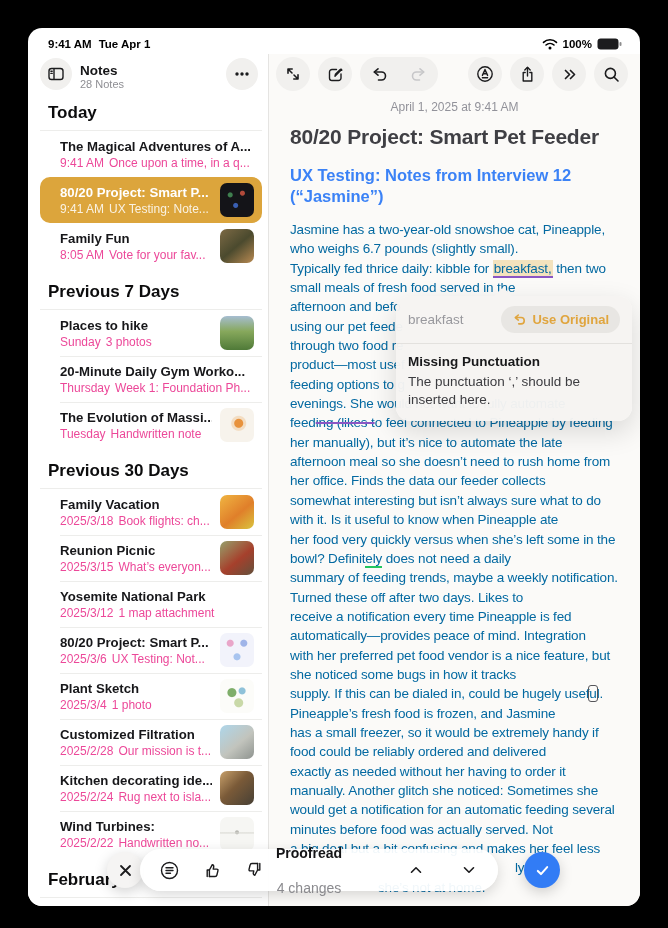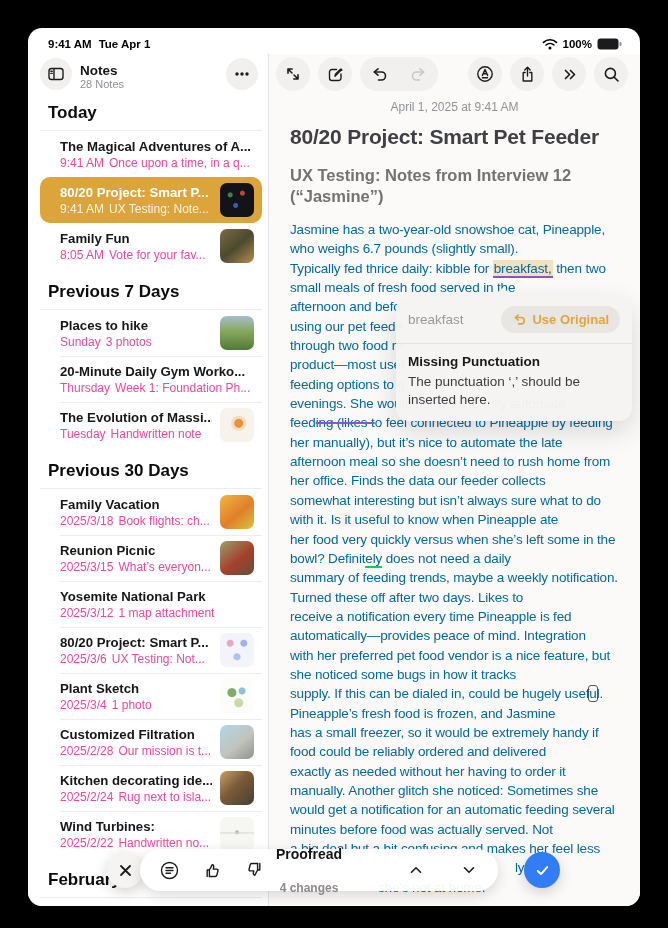--- a/index.html
+++ b/index.html
@@ -66,21 +66,21 @@
     linear-gradient(transparent 45%, #d8d8d2 46% 48%, transparent 49%),
     radial-gradient(circle at 50% 45%, #b9b9b3 0 1.5px, transparent 2.5px); }
 
   
   .ed-toolbar { display:flex; align-items:center; gap:8px; padding:3px 12px 0 7px; }
   .ed-btn { width:34px; height:34px; border-radius:50%; background:#f1f0ee; border:none; display:flex; align-items:center; justify-content:center; cursor:pointer; flex:none; }
   .ed-pill { width:78px; height:34px; border-radius:17px; background:#f1f0ee; border:none; display:flex; align-items:center; justify-content:space-around; cursor:pointer; flex:none; }
   .push-right { margin-left:auto; }
   .date-line { text-align:center; font-size:12px; color:#92929a; margin-top:9px; }
   .note-h1 { font-size:21px; font-weight:700; color:#3f3f44; letter-spacing:-0.2px; margin:11px 10px 0 21px; }
-  .note-h2 { font-size:16.5px; font-weight:700; color:#737373; line-height:21px; margin:16px 10px 0 21px; }
+  .note-h2 { font-size:16.5px; font-weight:700; color:#3b82f6; line-height:21px; margin:16px 10px 0 21px; }
   .note-body { margin:15px 6px 0 21px; font-size:13.5px; color:#0369a1; letter-spacing:-0.15px; }
   .body-line { height:19.35px; white-space:nowrap; }
   .seg-hl { background:#f3e2bd; border-bottom:2px solid #8a56c4; padding:1px 1px 0; }
   .seg-st { text-decoration:line-through; text-decoration-color:#8a56c4; text-decoration-thickness:1.5px; }
   .seg-ul { border-bottom:2px solid #22c55e; }
   .seg-bx { outline:1.2px solid #55555a; outline-offset:0; border-radius:2px; }
 
   
   .proof-popup { position:absolute; top:268px; right:8px; width:236px; background:rgba(246,244,242,0.97); border-radius:14px; box-shadow:0 10px 28px rgba(0,0,0,.14); z-index:40; }
   .proof-popup::before { content:""; position:absolute; top:-6px; left:100px; width:14px; height:14px; background:#f6f4f2; transform:rotate(45deg); border-radius:3px; }
@@ -93,21 +93,21 @@
   .pp-desc { font-size:13.5px; color:#3c3c40; line-height:18px; margin-top:4px; white-space:normal; }
 
   
   .fab { position:absolute; border:none; border-radius:50%; display:flex; align-items:center; justify-content:center; cursor:pointer; z-index:50; box-shadow:0 4px 14px rgba(0,0,0,.18); }
   .close-fab { left:79px; top:824px; width:36px; height:36px; background:#f5f4f3; }
   .check-fab { left:496px; top:824px; width:36px; height:36px; background:#327cf5; }
   .pf-pill { position:absolute; left:112px; top:821px; width:358px; height:42px; background:rgba(255,255,255,0.94); border-radius:21px; box-shadow:0 4px 14px rgba(0,0,0,.15); display:flex; align-items:center; padding:0 16px; gap:17px; z-index:50; }
   .pf-icon-btn { background:none; border:none; width:26px; height:26px; display:flex; align-items:center; justify-content:center; cursor:pointer; flex:none; }
   .pf-center { position:absolute; left:90px; right:110px; text-align:center; pointer-events:none; }
   .pf-title { font-size:14px; font-weight:700; color:#141416; }
-  .pf-sub { font-size:12px; color:#8a8a8e; margin-top:19px;font-weight:bold; }
+  .pf-sub { font-size:14px; color:#8a8a8e; margin-top:19px; }
   .pf-chev { margin-left:auto; }
   .pf-chev2 { margin-left:10px; }
   svg { display:block; }
 </style>
 </head>
 <body>
 
 <div class="device">
   <div class="screen">
 

